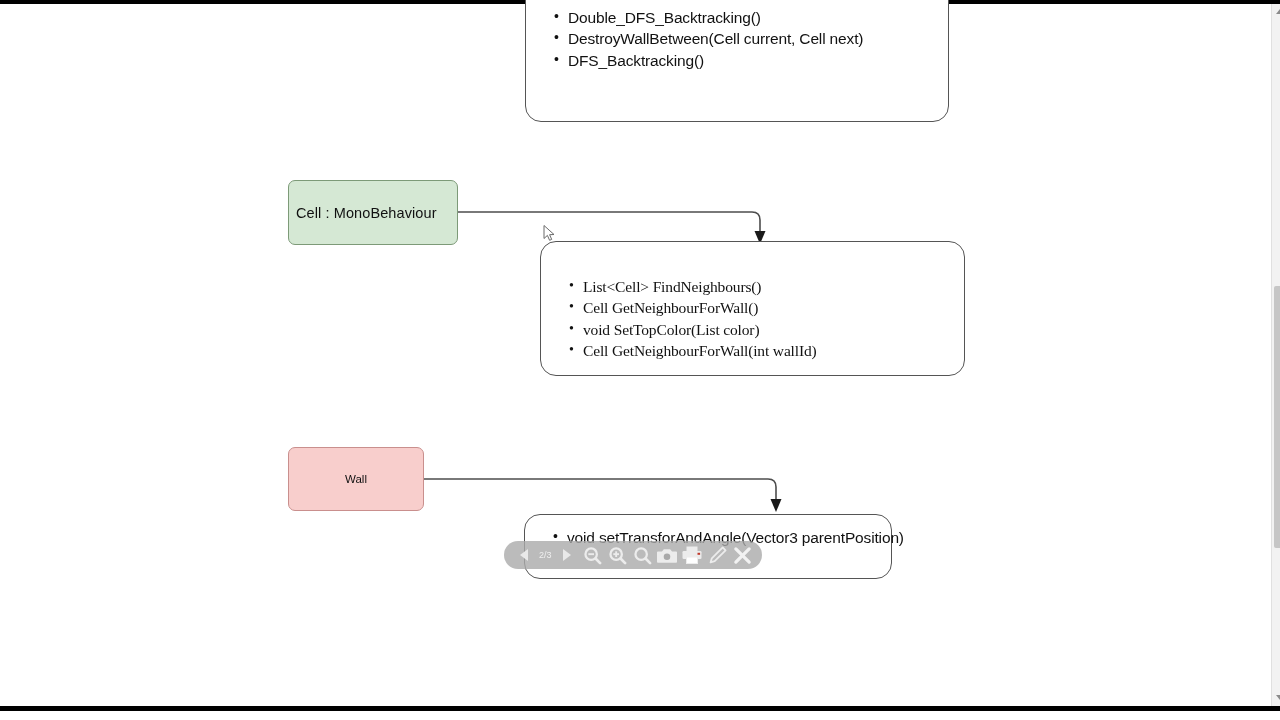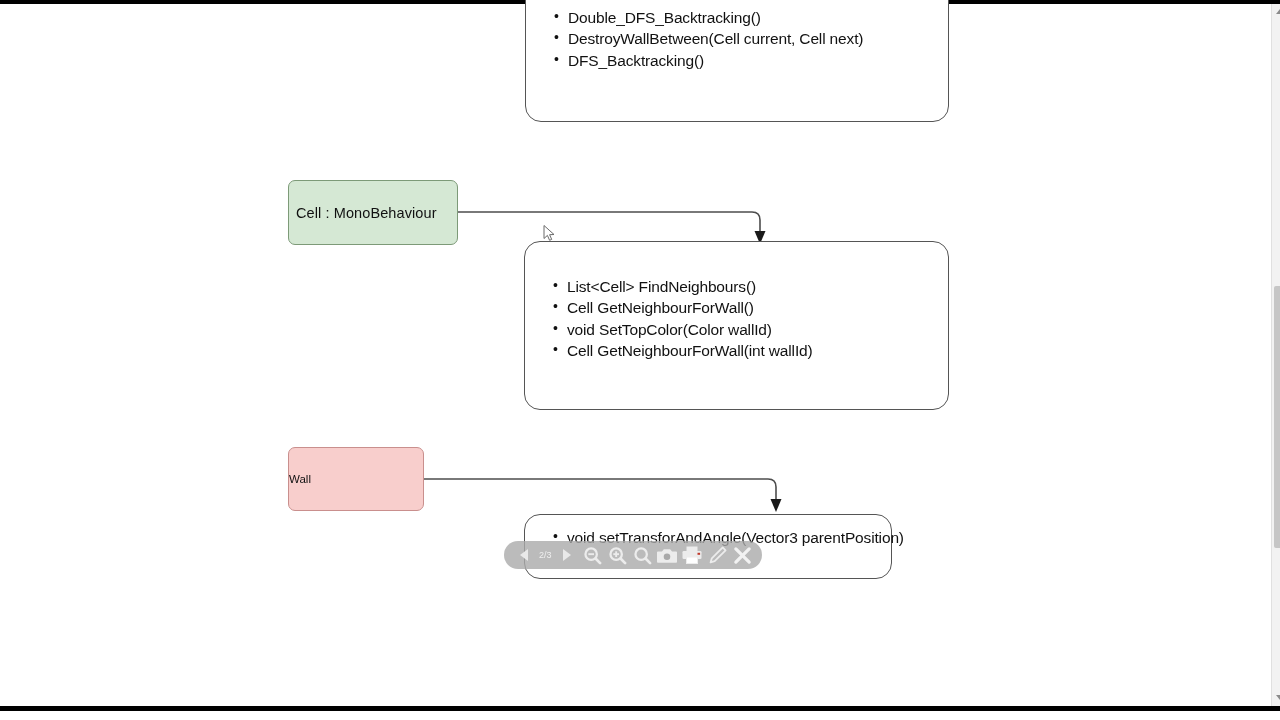--- a/index.html
+++ b/index.html
@@ -128,20 +128,21 @@
     font-size: 14.5px;
     color: #111111;
     letter-spacing: 0.1px;
     white-space: nowrap;
   }
   .node.klass-pink {
     border: 1px solid #c98f8d;
     background: #f8cecc;
     display: flex;
     align-items: center;
+    justify-content: center;
   }
   .node.klass-pink .node-title {
     font-size: 11.5px;
     color: #111111;
     white-space: nowrap;
   }
 
   .node.methods {
     border: 1px solid #555555;
     background: #ffffff;
@@ -174,22 +175,22 @@
     left: 525px; top: -78px;
     width: 424px; height: 196px;
   }
   #box-maze-methods ul { padding-top: 80px; }
 
   #box-cell {
     left: 288px; top: 176px;
     width: 170px; height: 65px;
   }
   #box-cell-methods {
-    left: 524px; top: 237px;
-    width: 425px; height: 169px;
+    left: 540px; top: 237px;
+    width: 425px; height: 135px; font-family: Liberation Serif, serif;
   }
   #box-cell-methods ul { padding-top: 34px; }
 
   #box-wall {
     left: 288px; top: 443px;
     width: 136px; height: 64px;
   }
   #box-wall-methods {
     left: 524px; top: 510px;
     width: 368px; height: 65px;
@@ -275,21 +276,21 @@
       </div>
 
       <div class="node klass" id="box-cell">
         <span class="node-title">Cell : MonoBehaviour</span>
       </div>
 
       <div class="node methods" id="box-cell-methods">
         <ul>
           <li>List&lt;Cell&gt; FindNeighbours()</li>
           <li>Cell GetNeighbourForWall()</li>
-          <li>void SetTopColor(Color wallId)</li>
+          <li>void SetTopColor(List color)</li>
           <li>Cell GetNeighbourForWall(int wallId)</li>
         </ul>
       </div>
 
       <div class="node klass-pink" id="box-wall">
         <span class="node-title">Wall</span>
       </div>
 
       <div class="node methods" id="box-wall-methods">
         <ul>

